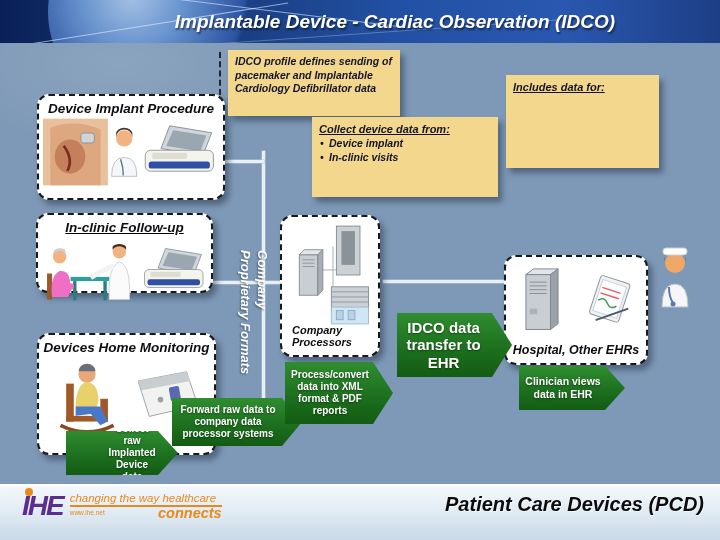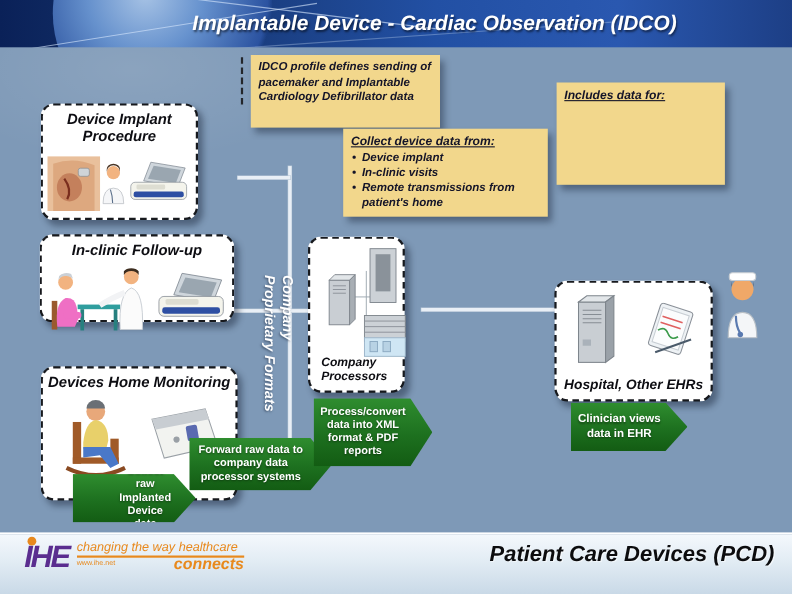--- a/index.html
+++ b/index.html
@@ -103,21 +103,21 @@
     <div class="conn" style="left:216px;top:117px;width:48px;height:3px;"></div>
     <div class="conn" style="left:212px;top:238px;width:70px;height:3px;"></div>
     <div class="conn" style="left:383px;top:237px;width:122px;height:3px;"></div>
     <div class="dashlead" style="left:219px;top:9px;height:43px;"></div>
 
     <div class="vlabel">
       <div>Company</div>
       <div>Proprietary Formats</div>
     </div>
 
-    <div class="station" style="left:37px;top:51px;width:143px;height:106px;">
+    <div class="station" style="left:37px;top:51px;width:188px;height:106px;">
       <div class="station-title">Device Implant Procedure</div>
       <div class="row">
         <svg width="66" height="68" viewBox="0 0 72 74">
           <rect width="72" height="74" fill="#e9c09c"></rect>
           <path d="M8,10 Q36,0 64,12 L64,74 L8,74 Z" fill="#dda87f"></path>
           <ellipse cx="30" cy="42" rx="17" ry="19" fill="#c4805c"></ellipse>
           <path d="M23,30 q11,15 4,28" stroke="#7a2e1e" stroke-width="3" fill="none"></path>
           <rect x="42" y="16" width="15" height="11" rx="3" fill="#cfd4d8" stroke="#8a8f94"></rect>
         </svg>
         <svg width="33" height="54" viewBox="0 0 36 56">
@@ -129,21 +129,21 @@
         <svg width="80" height="58" viewBox="0 0 90 64">
           <polygon points="34,2 82,10 72,36 24,28" fill="#cfd6dc" stroke="#7e8791"></polygon>
           <polygon points="38,7 76,13 69,31 30,25" fill="#9aa6b0"></polygon>
           <rect x="6" y="30" width="78" height="24" rx="6" fill="#f4f4ec" stroke="#8a9099"></rect>
           <rect x="10" y="43" width="70" height="8" rx="3" fill="#2e4fa3"></rect>
           <rect x="14" y="33" width="40" height="7" rx="2" fill="#ddddd2"></rect>
         </svg>
       </div>
     </div>
 
-    <div class="station" style="left:36px;top:170px;width:177px;height:80px;">
+    <div class="station" style="left:36px;top:170px;width:177px;height:80px;text-decoration:underline;">
       <div class="station-title">In-clinic Follow-up</div>
       <div class="row">
         <svg width="104" height="68" viewBox="0 0 116 74">
           <rect x="34" y="44" width="46" height="5" fill="#2f9e9e"></rect>
           <rect x="37" y="49" width="4" height="23" fill="#27807f"></rect>
           <rect x="73" y="49" width="4" height="23" fill="#27807f"></rect>
           <rect x="6" y="40" width="6" height="31" fill="#9a5a2e"></rect>
           <circle cx="21" cy="20" r="8" fill="#f2b380"></circle>
           <path d="M13,18 a9,7 0 0,1 16,-2 l-2,-5 a9,6 0 0,0 -13,2 z" fill="#cbd0d6"></path>
           <path d="M12,68 q-3,-25 9,-31 q10,-1 12,10 l2,12 l-4,9 z" fill="#ef6fc4"></path>
@@ -178,21 +178,21 @@
         </svg>
         <svg width="70" height="54" viewBox="0 0 74 58">
           <polygon points="6,14 58,4 70,40 18,52" fill="#f2f3f0" stroke="#9aa0a6"></polygon>
           <polygon points="6,14 58,4 62,14 10,24" fill="#c8cdd2"></polygon>
           <rect x="40" y="20" width="11" height="15" rx="2" fill="#5a6ab0" transform="rotate(-10 45 28)"></rect>
           <circle cx="30" cy="34" r="3" fill="#9aa0a6"></circle>
         </svg>
       </div>
     </div>
 
-    <div class="station" style="left:280px;top:172px;width:88px;height:142px;padding-left:36px;">
+    <div class="station" style="left:280px;top:172px;width:100px;height:142px;padding-left:36px;">
       <svg class="icon-wrap" style="left:3px;top:4px;" width="96" height="108" viewBox="0 0 96 128">
         <path d="M20,58 h56 M48,30 v70" stroke="#9aa5ae" fill="none"></path>
         <rect x="8" y="40" width="22" height="48" fill="#c9ced3" stroke="#7e858c"></rect>
         <polygon points="8,40 14,34 36,34 30,40" fill="#e2e6e9" stroke="#7e858c"></polygon>
         <polygon points="30,40 36,34 36,82 30,88" fill="#a8aeb4" stroke="#7e858c"></polygon>
         <path d="M12,46 h14 M12,50 h14 M12,54 h14" stroke="#8a9098"></path>
         <rect x="52" y="6" width="28" height="58" fill="#ccd1d6" stroke="#7e858c"></rect>
         <rect x="58" y="12" width="16" height="40" fill="#8a929a"></rect>
         <rect x="46" y="78" width="44" height="28" fill="#ccd1d6" stroke="#7e858c"></rect>
         <path d="M46,84 h44 M46,90 h44 M46,96 h44" stroke="#8a9098"></path>
@@ -234,36 +234,38 @@
 
     <div class="note" style="left:228px;top:7px;width:172px;height:66px;">
       <span>IDCO profile defines sending of pacemaker and Implantable Cardiology Defibrillator data</span>
     </div>
 
     <div class="note" style="left:312px;top:74px;width:186px;height:80px;">
       <div class="u">Collect device data from:</div>
       <ul>
         <li>Device implant</li>
         <li>In-clinic visits</li>
-        <li>Remote transmissions from patient's home</li>
       </ul>
     </div>
 
     <div class="note tight" style="left:506px;top:32px;width:153px;height:93px;">
       <div class="u">Includes data for:</div>
     </div>
 
     <div class="arrow" style="left:66px;top:388px;width:112px;height:44px;padding-left:44px;">
       <span>Collect raw Implanted Device data</span>
     </div>
     <div class="arrow" style="left:172px;top:355px;width:130px;height:48px;">
       <span>Forward raw data to company data processor systems</span>
     </div>
     <div class="arrow" style="left:285px;top:319px;width:108px;height:62px;">
       <span>Process/convert data into XML format &amp; PDF reports</span>
+    </div>
+    <div class="arrow big" style="left:397px;top:270px;width:115px;height:64px;">
+      <span>IDCO data transfer to EHR</span>
     </div>
     <div class="arrow" style="left:519px;top:323px;width:106px;height:44px;font-size:10.5px;text-align:center;">
       <span>Clinician views data in EHR</span>
     </div>
   </div>
 
   <div class="footer">
     <div class="ihe">
       <div class="ihe-mark">
         <span class="ihe-dot"></span>

